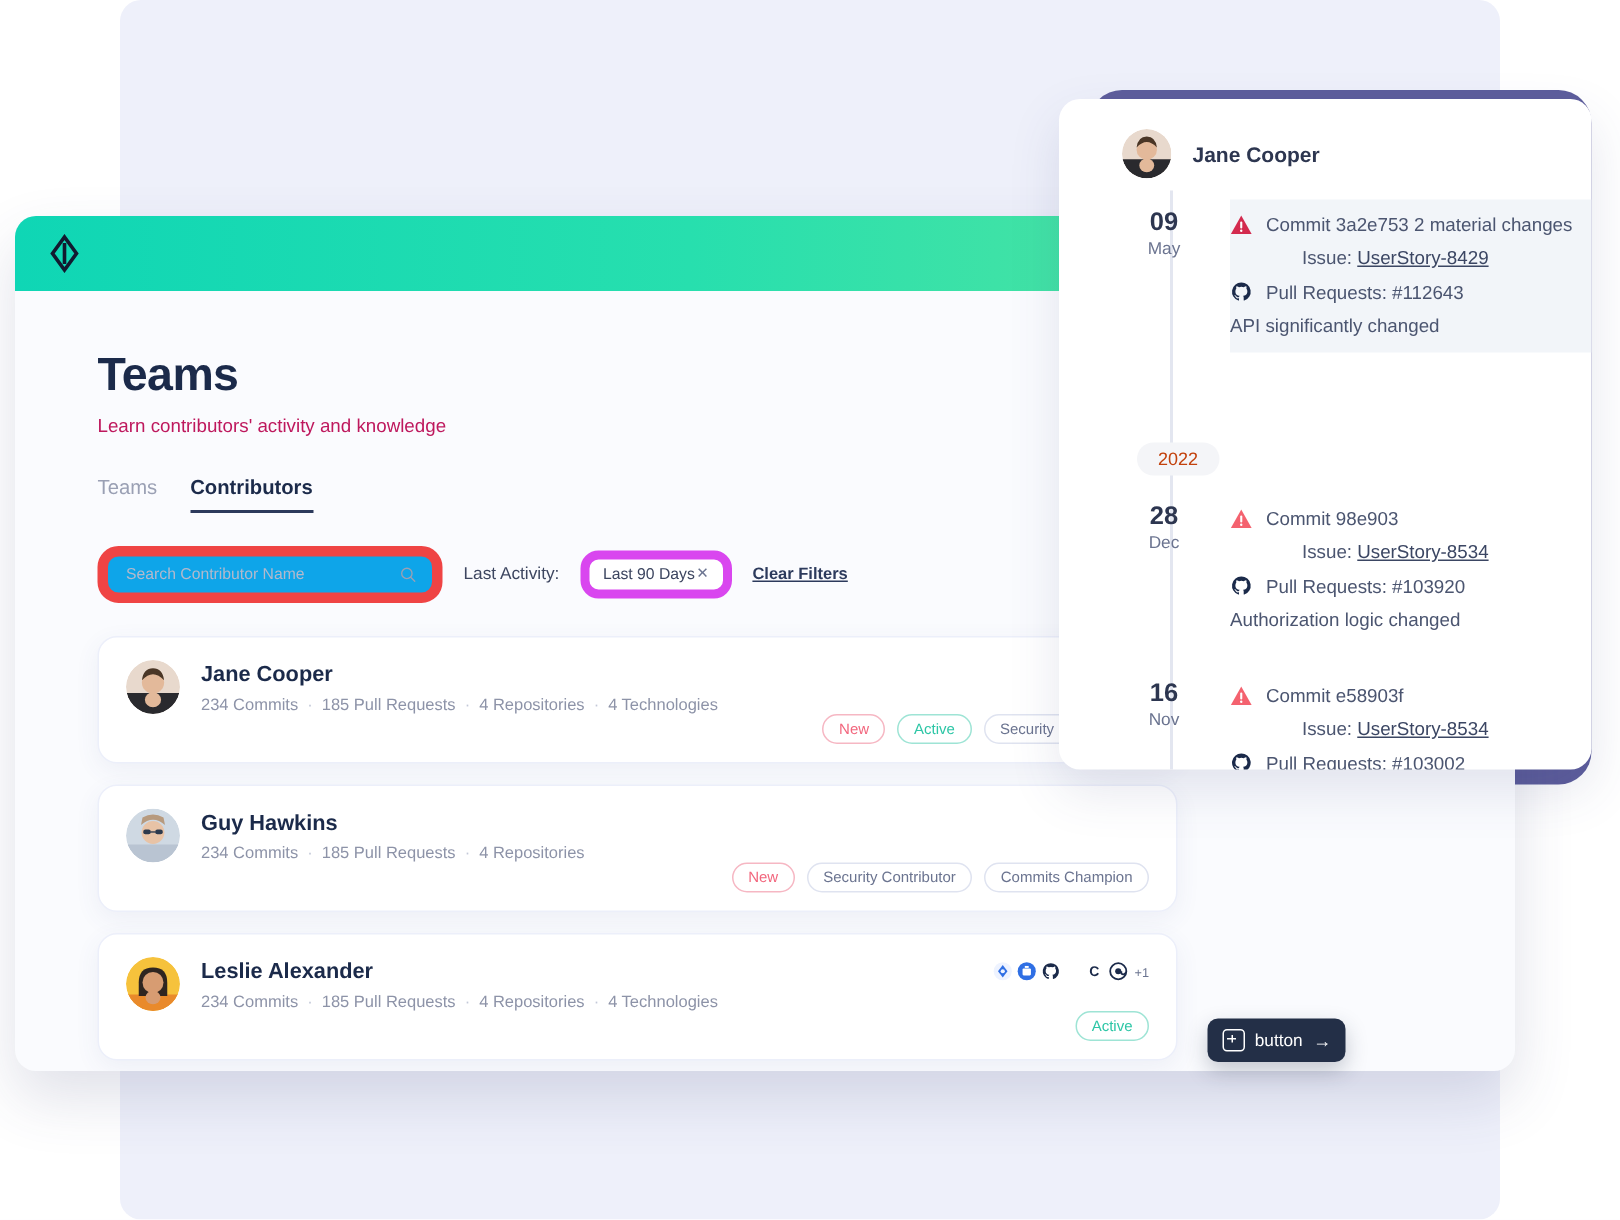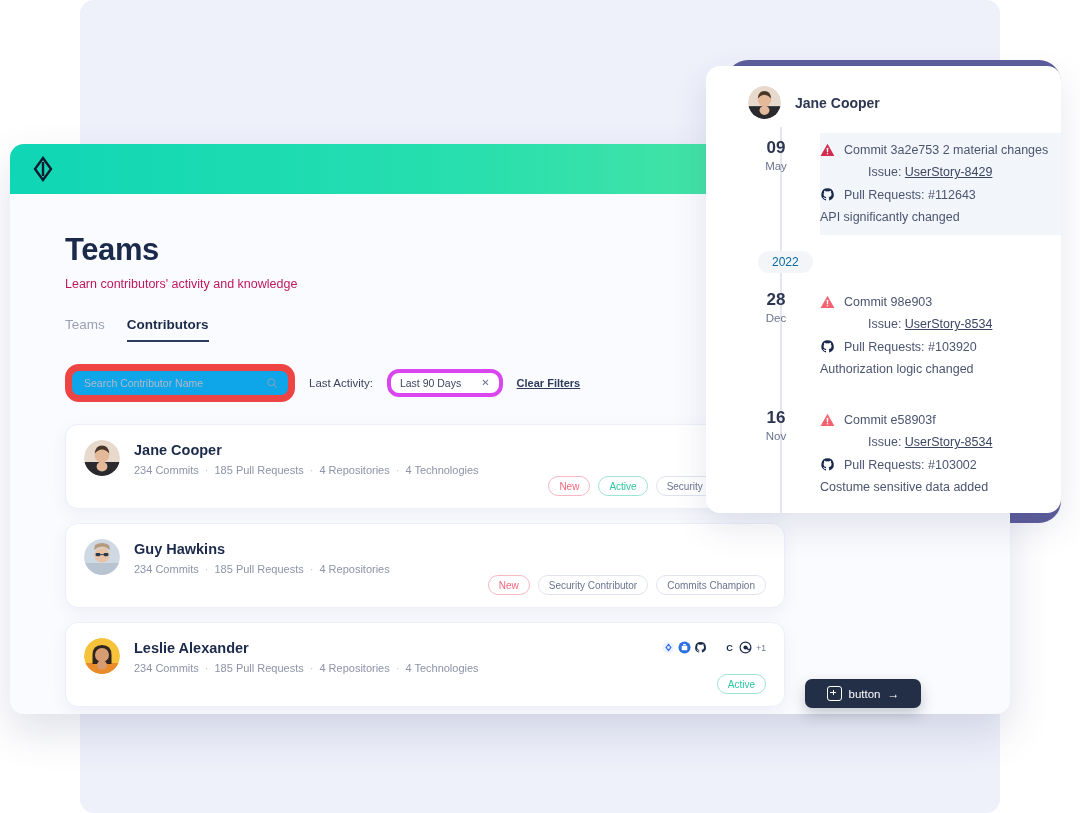--- a/index.html
+++ b/index.html
@@ -127,26 +127,26 @@
   .search-box input::placeholder { color: #b3b9cc; }
   .search-icon { width: 12px; height: 12px; flex: none; }
 
   .filter-label {
     font-size: 11.5px;
     color: #3d4660;
   }
   .filter-chip {
     height: 20px;
     padding: 0 9px;
-    border: 4px solid #d946ef;
+    border: 6px solid #d946ef;
     border-radius: 12px;
     background: #fff;
     display: flex;
     align-items: center;
-    gap: 20px;
+    gap: 1px;
     font-size: 10.5px;
     color: #3d4660;
     cursor: pointer;
   }
   .chip-x { font-size: 10px; color: #6b7490; line-height: 1; }
   .clear-filters {
     font-size: 11px;
     color: #2c3a5c;
     text-decoration: underline;
     font-weight: 600;
@@ -223,21 +223,21 @@
     white-space: nowrap;
   }
   .badge.new { color: #f2667d; border-color: #f6b7c3; }
   .badge.active { color: #2dc6a6; border-color: #9ee4d5; }
 
   
   .cta-button {
     position: absolute;
     left: 805px;
     top: 679px;
-    width: 116px;
+    width: 92px;
     height: 29px;
     background: #232f47;
     border-radius: 7px;
     display: flex;
     align-items: center;
     justify-content: center;
     gap: 7px;
     color: #ffffff;
     font-size: 11.5px;
     cursor: pointer;
@@ -364,23 +364,24 @@
     display: flex;
     justify-content: flex-start;
     padding: 6px 0 6px 52px;
     position: relative;
   }
   .year-chip {
     background: #f4f5f8;
     border-radius: 11px;
     padding: 4px 14px;
     font-size: 12px;
-    color: #0369a1;
+    color: #c2410c;
     position: relative;
     z-index: 2;
+    margin-top: 44px;
   }
 </style>
 </head>
 <body>
 
 <div class="page-backdrop"></div>
 <div class="purple-slab"></div>
 
 <div class="app-window">
 

